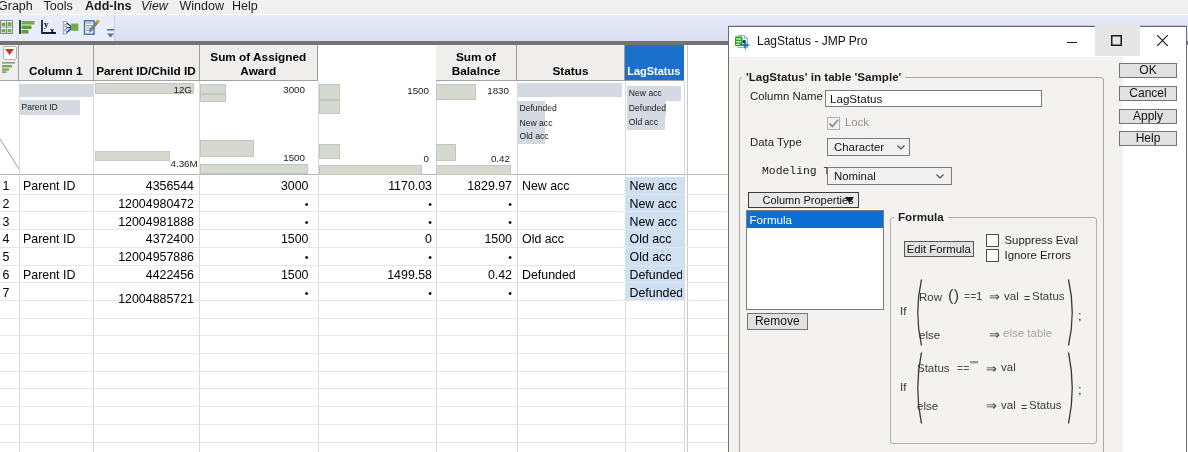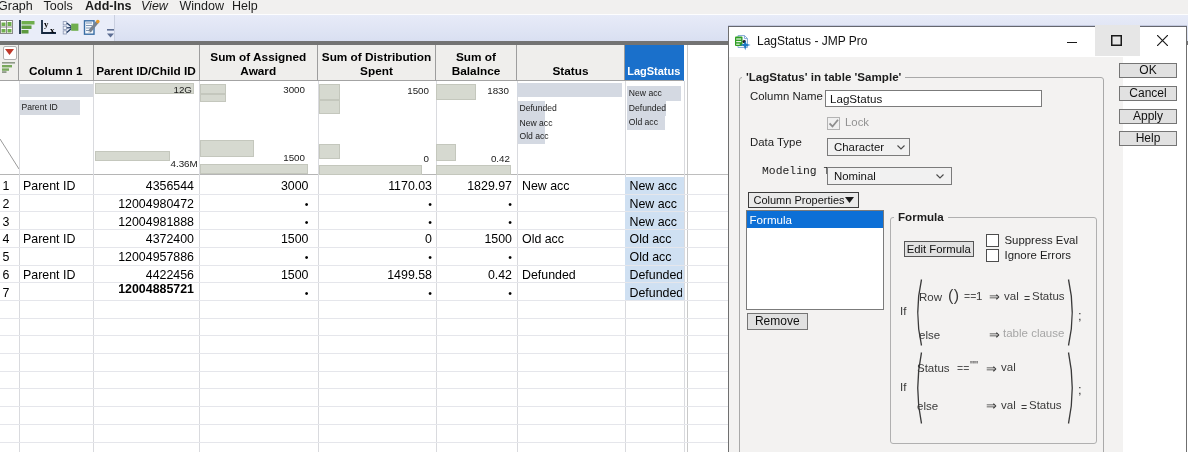--- a/index.html
+++ b/index.html
@@ -107,24 +107,20 @@
   <div class="hcell" style="left:19px;width:74.5px;">
       <div>Column 1</div>
     </div>
   <div class="hcell" style="left:93.5px;width:106px;">
       <div>Parent ID/Child ID</div>
     </div>
   <div class="hcell" style="left:199.5px;width:118.5px;">
       <div>Sum of Assigned</div>
       <div>Award</div>
     </div>
-  <div class="hcell" style="left:318px;width:118px;">
-      <div>Sum of Distribution</div>
-      <div>Spent</div>
-    </div>
   <div class="hcell" style="left:436px;width:81px;">
       <div>Sum of</div>
       <div>Balalnce</div>
     </div>
   <div class="hcell" style="left:517px;width:108px;">
       <div>Status</div>
     </div>
   <div class="hcell" style="left:625px;width:58.5px;background:#1a70cb;color:#fff;border-right-color:#1a70cb;font-size:11px;">
       <div>LagStatus</div>
     </div>
@@ -211,21 +207,21 @@
   <div class="drow" style="left:23px;top:177.2px;width:70px;">Parent ID</div>
   <div class="drow" style="left:23px;top:230.3px;width:70px;">Parent ID</div>
   <div class="drow" style="left:23px;top:265.8px;width:70px;">Parent ID</div>
 
   <div class="drow num" style="left:93.5px;top:177.2px;width:100.5px;">4356544</div>
   <div class="drow num" style="left:93.5px;top:194.9px;width:100.5px;">12004980472</div>
   <div class="drow num" style="left:93.5px;top:212.6px;width:100.5px;">12004981888</div>
   <div class="drow num" style="left:93.5px;top:230.3px;width:100.5px;">4372400</div>
   <div class="drow num" style="left:93.5px;top:248.1px;width:100.5px;">12004957886</div>
   <div class="drow num" style="left:93.5px;top:265.8px;width:100.5px;">4422456</div>
-  <div class="drow num" style="left:93.5px;top:280px;width:100.5px;font-weight:bold;">12004885721</div>
+  <div class="drow num" style="left:93.5px;top:290px;width:100.5px;">12004885721</div>
 
   <div class="drow num" style="left:199.5px;top:177.2px;width:109px;">3000</div>
   <div class="drow num" style="left:199.5px;top:194.9px;width:109px;"><span style="font-size:10.5px;">•</span></div>
   <div class="drow num" style="left:199.5px;top:212.6px;width:109px;"><span style="font-size:10.5px;">•</span></div>
   <div class="drow num" style="left:199.5px;top:230.3px;width:109px;">1500</div>
   <div class="drow num" style="left:199.5px;top:248.1px;width:109px;"><span style="font-size:10.5px;">•</span></div>
   <div class="drow num" style="left:199.5px;top:265.8px;width:109px;">1500</div>
   <div class="drow num" style="left:199.5px;top:283.5px;width:109px;"><span style="font-size:10.5px;">•</span></div>
 
   <div class="drow num" style="left:318px;top:177.2px;width:114px;">1170.03</div>
@@ -301,21 +297,21 @@
     <svg class="abs" style="left:168.5px;top:120px;" width="8" height="5">
         <path d="M0.5,0.5 L4,4 L7.5,0.5" stroke="#4a4a4a" stroke-width="1.1" fill="none"></path>
       </svg>
 
     <div class="lbl" style="left:34px;top:140px;font-family:Liberation Mono, monospace;">Modeling Type</div>
     <div class="abs" style="left:99px;top:141.5px;width:124.5px;height:18px;background:#f1f1f1;border:1px solid #7b7b7b;box-sizing:border-box;font-size:11.4px;color:#111;line-height:17px;padding-left:6px;">Nominal</div>
     <svg class="abs" style="left:208px;top:148.5px;" width="8" height="5">
         <path d="M0.5,0.5 L4,4 L7.5,0.5" stroke="#4a4a4a" stroke-width="1.1" fill="none"></path>
       </svg>
 
-    <div class="abs" style="left:19.5px;top:166.5px;width:111px;height:16px;background:#e9e9e9;border:1px solid #3c3c3c;box-sizing:border-box;font-size:11px;white-space:nowrap;color:#111;line-height:14px;padding-left:5px;">Column Properties
+    <div class="abs" style="left:19.5px;top:166.5px;width:111px;height:16px;background:#e9e9e9;border:1px solid #3c3c3c;box-sizing:border-box;font-size:11px;white-space:nowrap;color:#111;line-height:14px;padding-left:14px;">Column Properties
       <svg style="position:absolute;right:4px;top:4.5px;" width="9" height="6">
           <path d="M0,0 L9,0 L4.5,6 Z" fill="#1a1a1a"></path>
         </svg>
     </div>
 
     <div class="abs" style="left:17.5px;top:184.5px;width:138.5px;height:100px;background:#fff;border:1px solid #7b7b7b;box-sizing:border-box;">
       <div style="position:absolute;left:0;top:0;width:136.5px;height:17.5px;background:#0c6fd6;color:#fff;font-size:11.6px;line-height:17px;padding-left:3px;box-sizing:border-box;">Formula</div>
     </div>
 
     <div class="btn" style="left:19px;top:288px;width:60.5px;height:16.5px;line-height:14.5px;">Remove</div>
@@ -336,21 +332,21 @@
     <div class="ftext" style="left:191px;top:266px;">Row</div>
     <div class="ftext" style="left:220px;top:261.5px;font-size:16px;letter-spacing:-2px;">( )</div>
     <div class="ftext" style="left:236px;top:265px;font-size:10.5px;color:#555;">==</div>
     <div class="ftext" style="left:248px;top:264.5px;">1</div>
     <div class="ftext" style="left:261px;top:264px;font-size:13px;">⇒</div>
     <div class="ftext" style="left:276px;top:264.5px;">val</div>
     <div class="ftext" style="left:296px;top:266.5px;font-size:10.5px;">=</div>
     <div class="ftext" style="left:304px;top:264.5px;">Status</div>
     <div class="ftext" style="left:191px;top:303.5px;">else</div>
     <div class="ftext" style="left:261px;top:301.5px;font-size:13px;">⇒</div>
-    <div class="ftext" style="left:275px;top:302px;color:#a6a6a6;">table clause</div>
+    <div class="ftext" style="left:275px;top:302px;color:#a6a6a6;">else table</div>
     <svg class="abs" style="left:339px;top:253px;" width="12" height="69">
         <path d="M1.5,1.5 Q9,34.5 1.5,67.5" stroke="#3a3a3a" stroke-width="1.3" fill="none"></path>
       </svg>
     <div class="ftext" style="left:350px;top:283px;font-size:13px;">;</div>
 
     <div class="ftext" style="left:172px;top:356px;">If</div>
     <svg class="abs" style="left:183px;top:326px;" width="12" height="74">
         <path d="M10.5,1.5 Q3,37 10.5,72.5" stroke="#3a3a3a" stroke-width="1.3" fill="none"></path>
       </svg>
     <div class="ftext" style="left:189px;top:337px;">Status</div>

